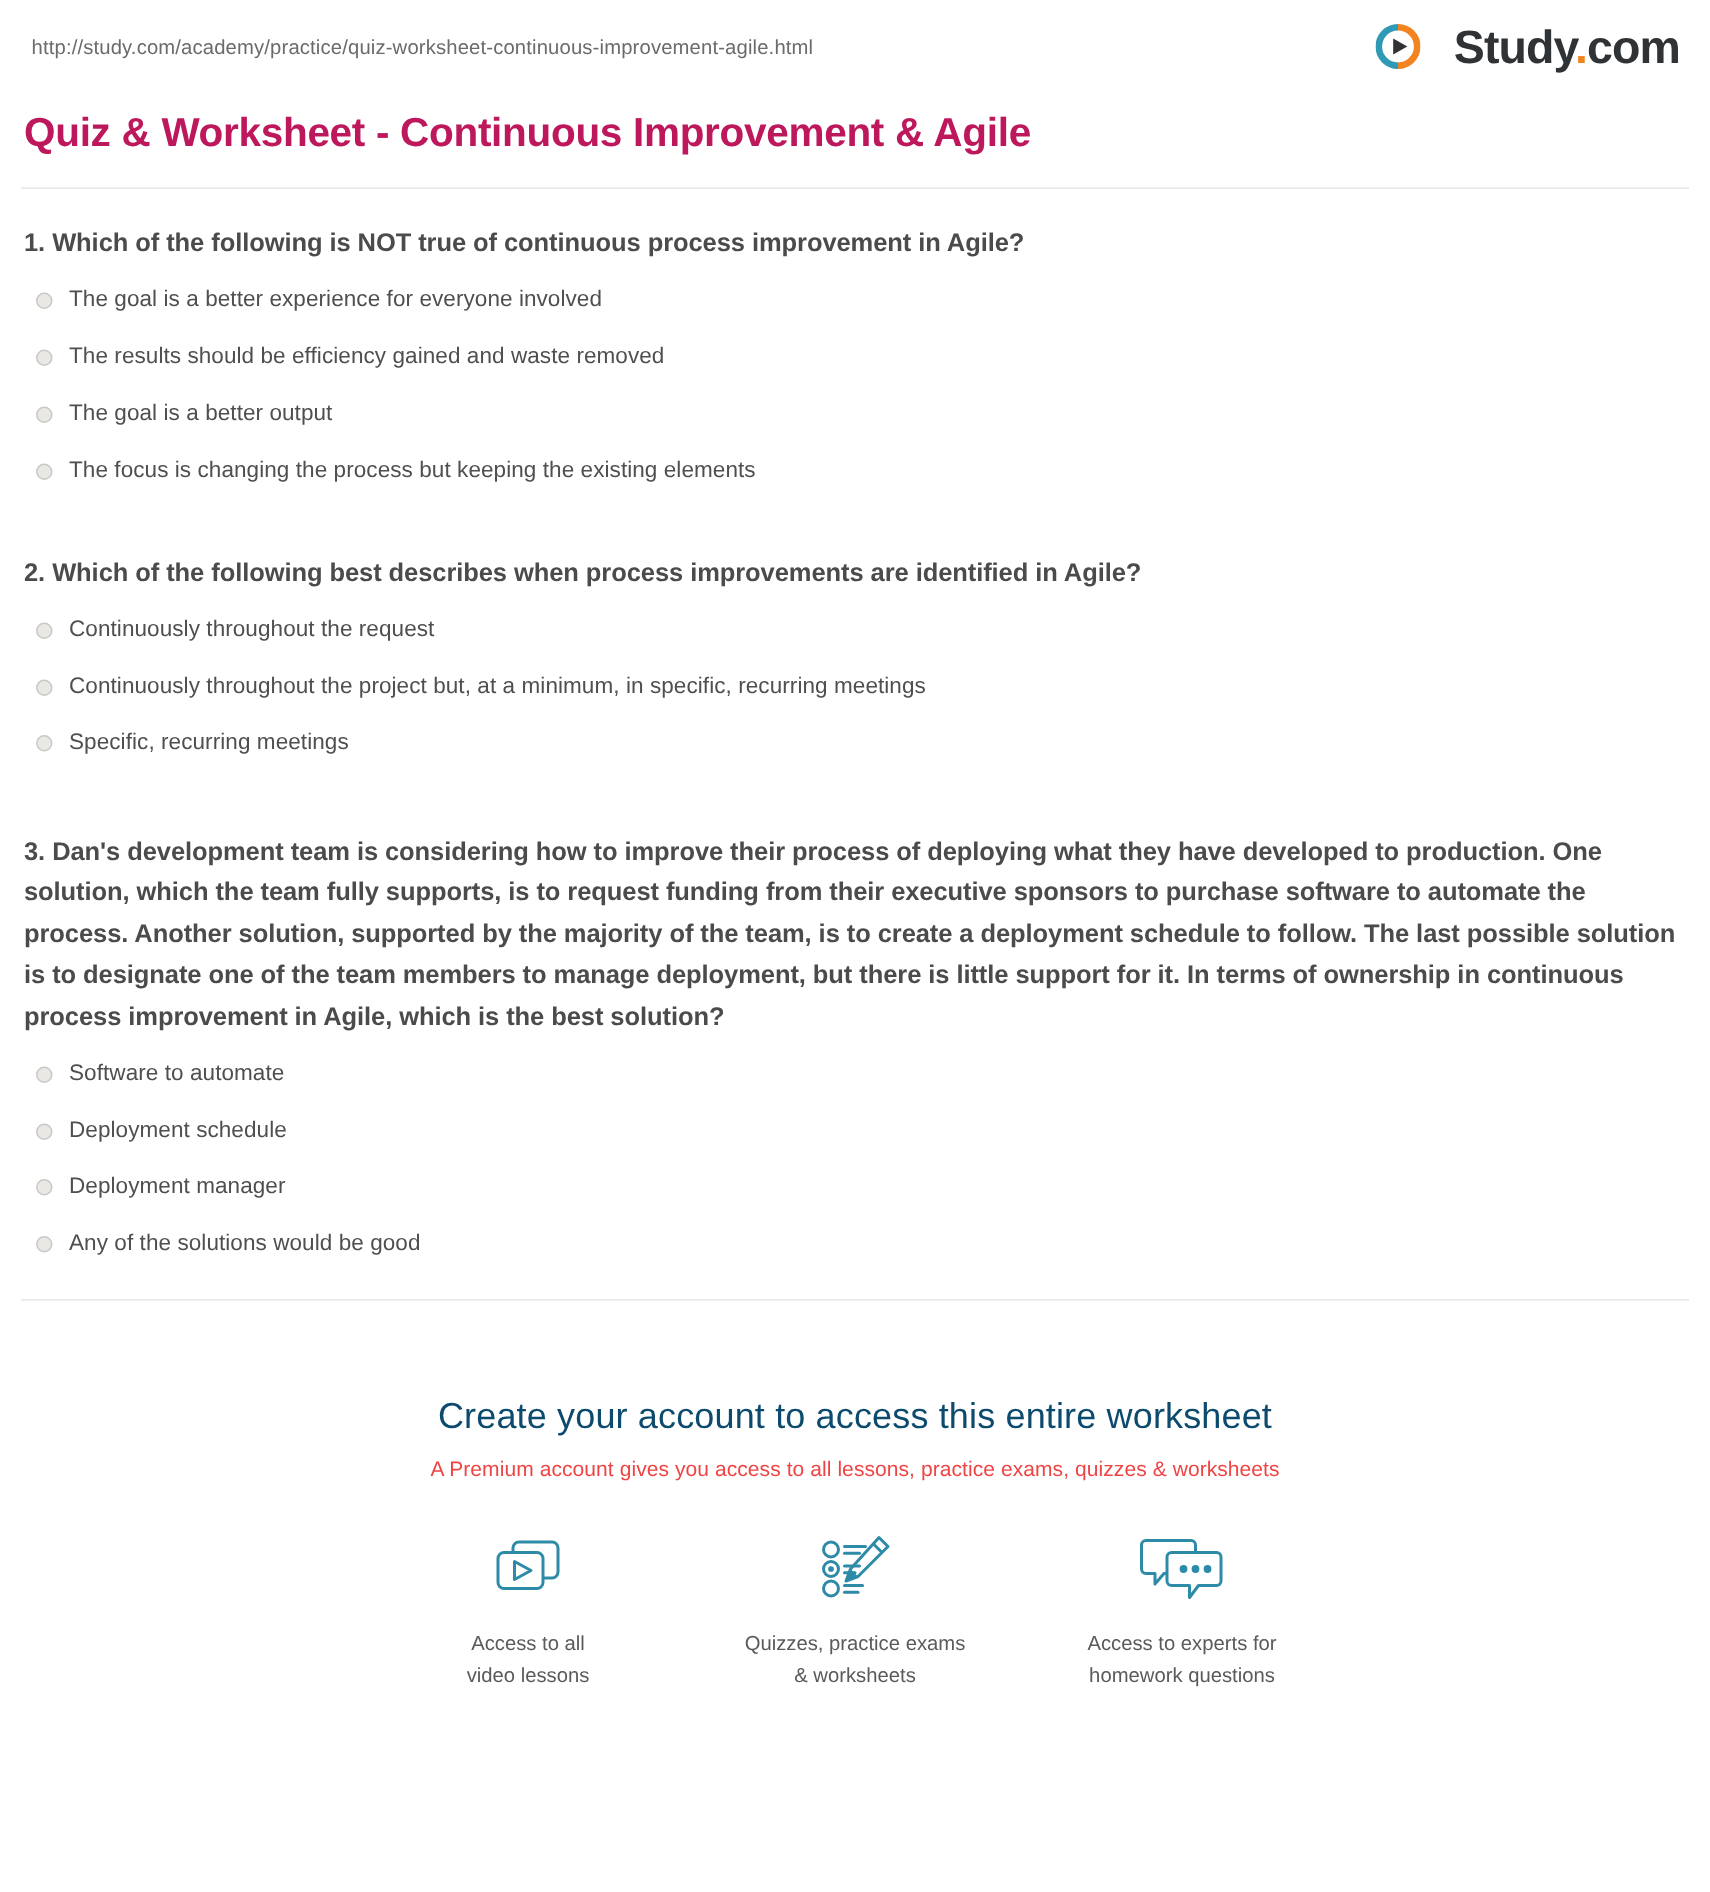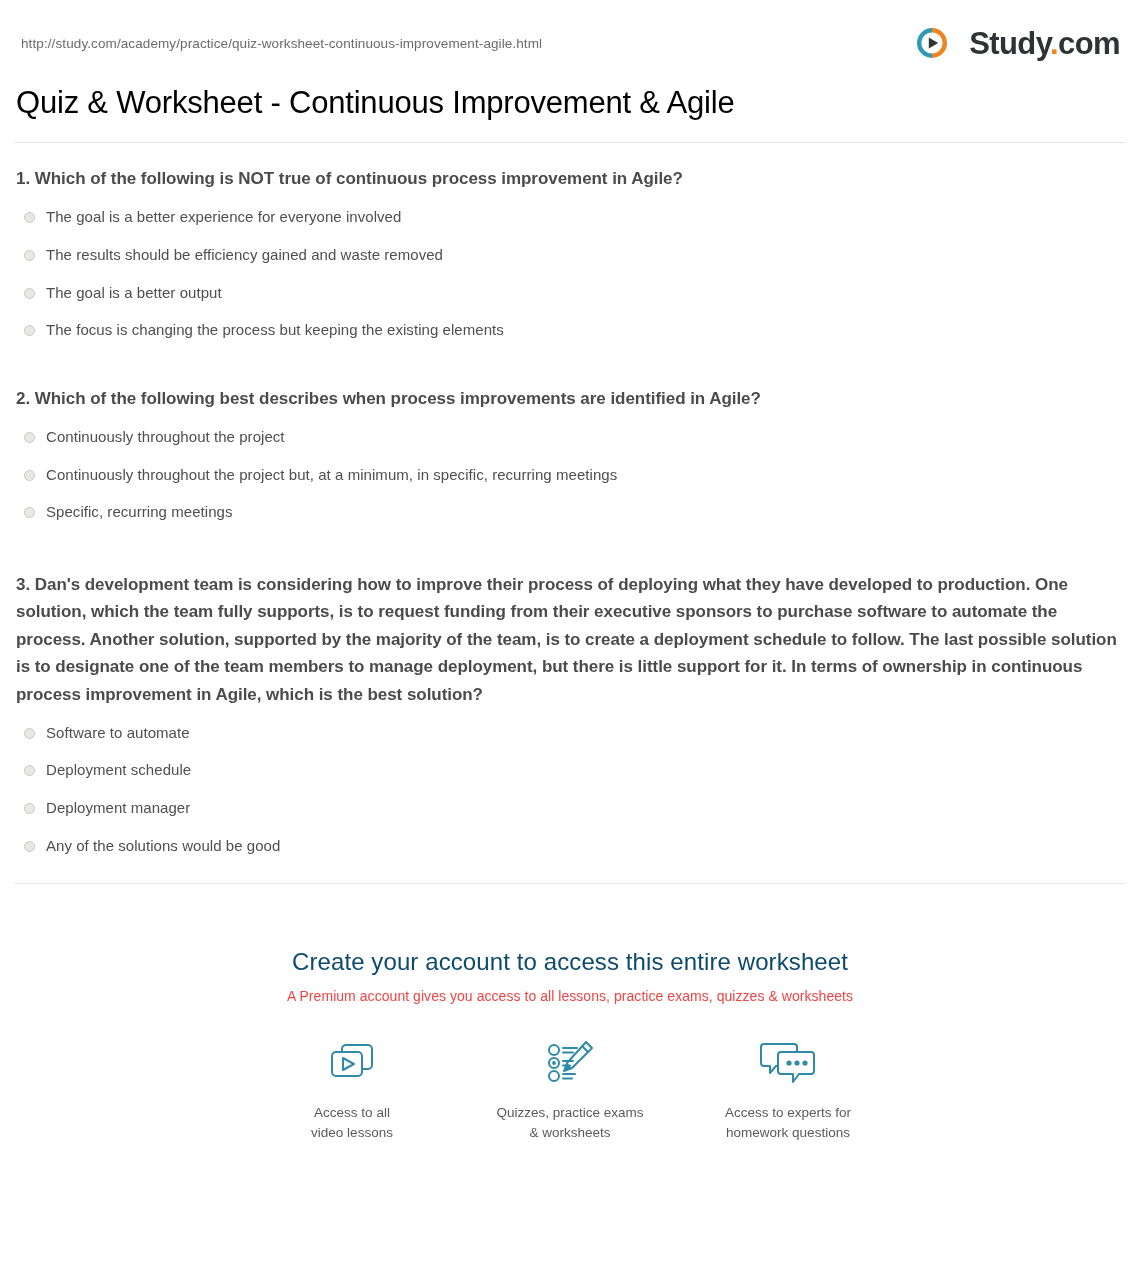--- a/index.html
+++ b/index.html
@@ -14,21 +14,21 @@
     font-family: "Liberation Sans", sans-serif;
     color: #4a4a4a;
     overflow: hidden;
     position: relative;
   }
 
   .page {
     width: 1140px;
     height: 1104px;
     position: relative;
-    padding: 12px 14px;
+    padding: 0 14px;
   }
 
   
   .header {
     height: 54px;
     display: flex;
     align-items: center;
     justify-content: space-between;
     padding-top: 8px;
   }
@@ -57,23 +57,23 @@
     font-weight: 700;
     letter-spacing: -0.6px;
     color: #2f3336;
     line-height: 1;
     white-space: nowrap;
   }
   .brand-text .dot { color: #f2841f; }
 
   
   .title {
-    font-size: 31px;
-    font-weight: 400;
-    color: #000000;
+    font-size: 27px;
+    font-weight: 700;
+    color: #be185d;
     letter-spacing: -0.2px;
     margin: 18px 0 0 2px;
     line-height: 1.2;
   }
   .rule {
     height: 1px;
     background: #e6e6e6;
     margin: 21px 0 0 0;
   }
   .rule.footer-rule {
@@ -223,21 +223,21 @@
       </ul>
     </div>
 
     <div class="q-gap"></div>
 
     <div class="question-block">
       <p class="q-text">2. Which of the following best describes when process improvements are identified in Agile?</p>
       <ul class="answers">
         <li class="answer">
           <span class="radio"></span>
-          <span class="answer-label">Continuously throughout the project</span>
+          <span class="answer-label">Continuously throughout the request</span>
         </li>
         <li class="answer">
           <span class="radio"></span>
           <span class="answer-label">Continuously throughout the project but, at a minimum, in specific, recurring meetings</span>
         </li>
         <li class="answer">
           <span class="radio"></span>
           <span class="answer-label">Specific, recurring meetings</span>
         </li>
       </ul>

